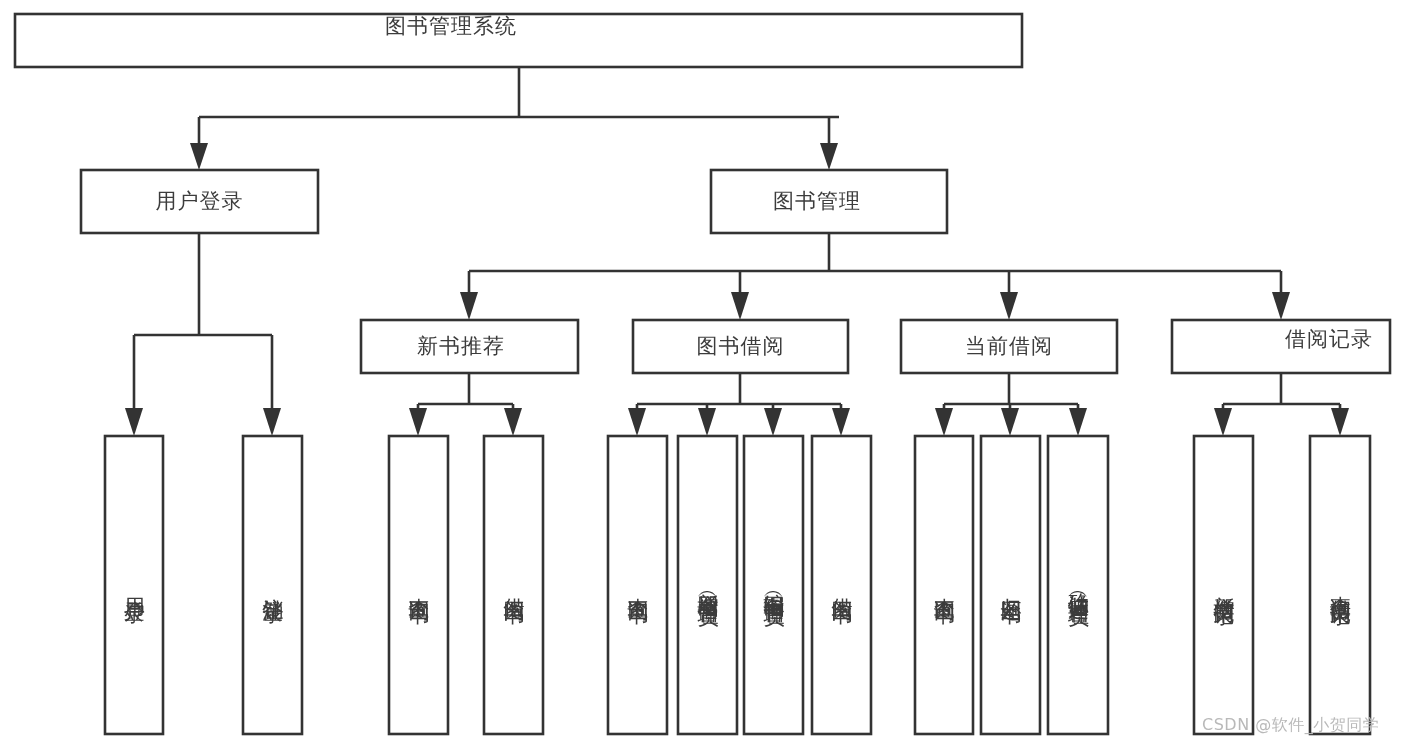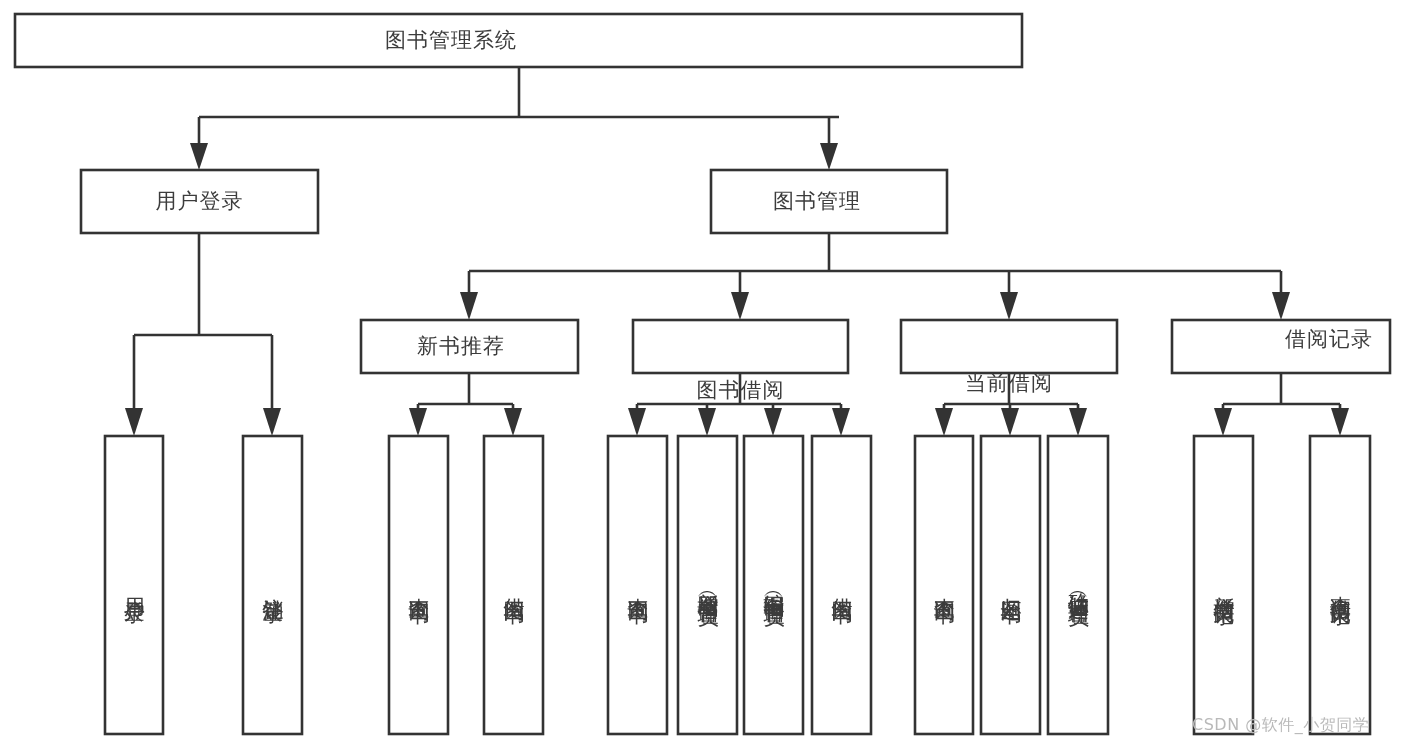--- a/index.html
+++ b/index.html
@@ -62,20 +62,21 @@
     justify-content: center;
     letter-spacing: 2px;
   }
   .watermark {
     position: absolute;
     color: #b9b9b9;
     font-size: 16px;
     letter-spacing: 0.5px;
     white-space: nowrap;
     user-select: none;
+    padding-left: 10px;
   }
 </style>
 </head>
 <body>
 
 <div id="diagram-root">
 
   <svg class="diagram-canvas" viewBox="0 0 1405 747">
 
     <g>
@@ -177,28 +178,28 @@
     <rect class="node-box" x="812" y="436" width="59" height="298"></rect>
 
     <rect class="node-box" x="915" y="436" width="58" height="298"></rect>
     <rect class="node-box" x="981" y="436" width="59" height="298"></rect>
     <rect class="node-box" x="1048" y="436" width="60" height="298"></rect>
 
     <rect class="node-box" x="1194" y="436" width="59" height="298"></rect>
     <rect class="node-box" x="1310" y="436" width="60" height="298"></rect>
   </svg>
 
-  <div class="node-label horizontal" style="left:15px; top:14px; width:872px; height:53px;">图书管理系统</div>
+  <div class="node-label horizontal" style="left:15px; top:2px; width:872px; height:53px;font-family:Liberation Mono, monospace;">图书管理系统</div>
 
   <div class="node-label horizontal" style="left:81px; top:170px; width:237px; height:63px;">用户登录</div>
   <div class="node-label horizontal" style="left:711px; top:170px; width:212px; height:63px;">图书管理</div>
 
   <div class="node-label horizontal" style="left:361px; top:320px; width:200px; height:53px;">新书推荐</div>
-  <div class="node-label horizontal" style="left:633px; top:320px; width:215px; height:53px;margin-top:44px;">图书借阅</div>
-  <div class="node-label horizontal" style="left:901px; top:320px; width:216px; height:53px;margin-top:37px;">当前借阅</div>
+  <div class="node-label horizontal" style="left:633px; top:320px; width:215px; height:53px;">图书借阅</div>
+  <div class="node-label horizontal" style="left:901px; top:320px; width:216px; height:53px;">当前借阅</div>
   <div class="node-label horizontal" style="left:1220px; top:320px; width:218px; height:39px;">借阅记录</div>
 
   <div class="node-label vertical" style="left:105px; top:436px; width:58px; height:298px;">用户登录</div>
   <div class="node-label vertical" style="left:243px; top:436px; width:59px; height:298px;">注销登录</div>
 
   <div class="node-label vertical" style="left:389px; top:436px; width:59px; height:298px;">查询图书</div>
   <div class="node-label vertical" style="left:484px; top:436px; width:59px; height:298px;">借阅图书</div>
 
   <div class="node-label vertical" style="left:608px; top:436px; width:59px; height:298px;">查询图书</div>
   <div class="node-label vertical" style="left:678px; top:436px; width:59px; height:298px;">新增图书（管理员）</div>

